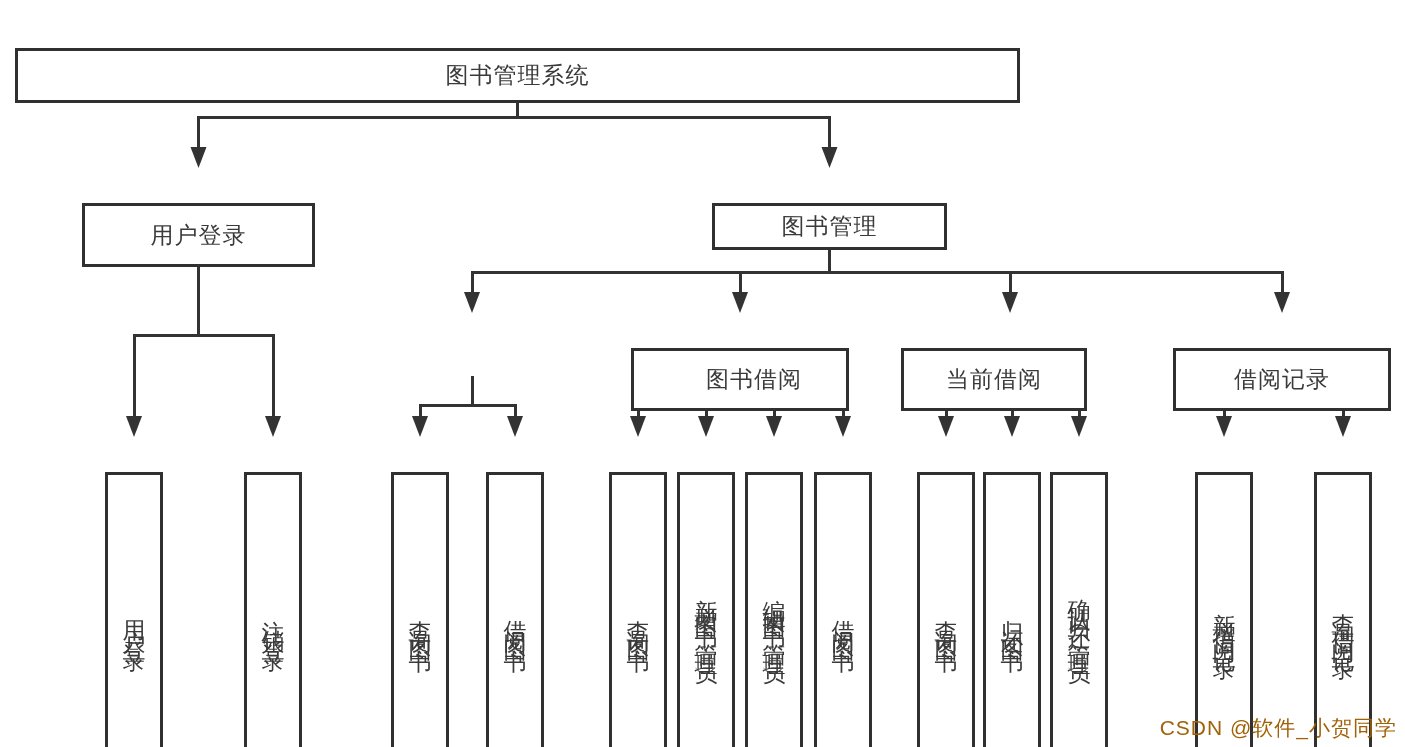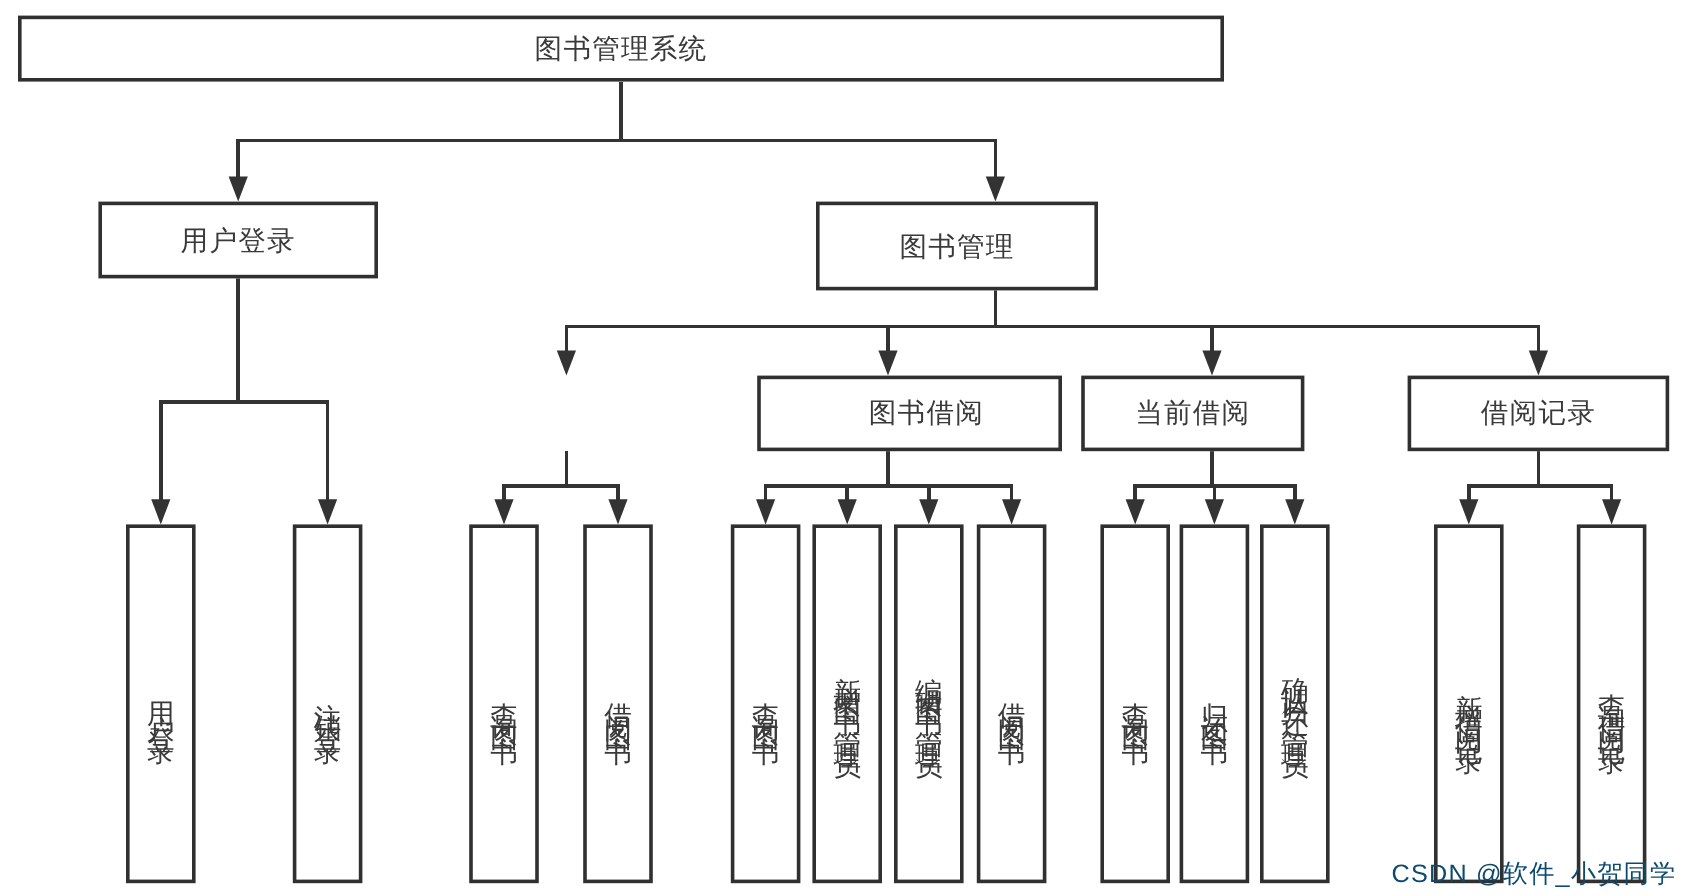--- a/index.html
+++ b/index.html
@@ -23,20 +23,21 @@
 
   .node {
     position: absolute;
     background: #ffffff;
     border: 3px solid #303030;
     color: #3a3a3a;
     display: flex;
     align-items: center;
     justify-content: center;
     z-index: 2;
+    margin-top: 35px;
   }
 
   .hnode {
     font-size: 23px;
     font-weight: 500;
     letter-spacing: 1px;
     white-space: nowrap;
   }
 
   .vnode .vtext {
@@ -47,24 +48,24 @@
     letter-spacing: 10px;
     line-height: 1;
     white-space: nowrap;
   }
   .vnode.long .vtext { letter-spacing: 9px; }
 
   
   .n-root  { left: 15px;   top: 13px;  width: 1005px; height: 55px; }
   
   .n-l2a   { left: 82px;   top: 168px; width: 233px;  height: 64px; }
-  .n-l2b   { left: 680px;  top: 168px; width: 235px;  height: 74px; justify-content: center; }
+  .n-l2b   { left: 712px;  top: 168px; width: 235px;  height: 47px; justify-content: center; }
   
   .n-l3a   { left: 363px;  top: 313px; width: 218px;  height: 63px; }
-  .n-l3b   { left: 631px;  top: 313px; width: 254px;  height: 63px; padding-left: 28px; }
+  .n-l3b   { left: 631px;  top: 313px; width: 218px;  height: 63px; padding-left: 28px; }
   .n-l3c   { left: 901px;  top: 313px; width: 186px;  height: 63px; }
   .n-l3d   { left: 1173px; top: 313px; width: 218px;  height: 63px; }
   
   .vnode   { top: 437px; width: 58px; height: 299px; }
   .n-v1  { left: 105px; }
   .n-v2  { left: 244px; }
   .n-v3  { left: 391px; }
   .n-v4  { left: 486px; }
   .n-v5  { left: 609px; }
   .n-v6  { left: 677px; }
@@ -74,21 +75,21 @@
   .n-v10 { left: 983px; }
   .n-v11 { left: 1050px; }
   .n-v12 { left: 1195px; }
   .n-v13 { left: 1314px; }
 
   .watermark {
     position: absolute;
     right: 8px;
     bottom: 5px;
     font-size: 21px;
-    color: #0c4a6e;
+    color: #a16207;
     letter-spacing: 1px;
     z-index: 5;
     white-space: nowrap;
     margin-top: 44px;
   }
 </style>
 </head>
 <body>
 
 <div class="canvas">

